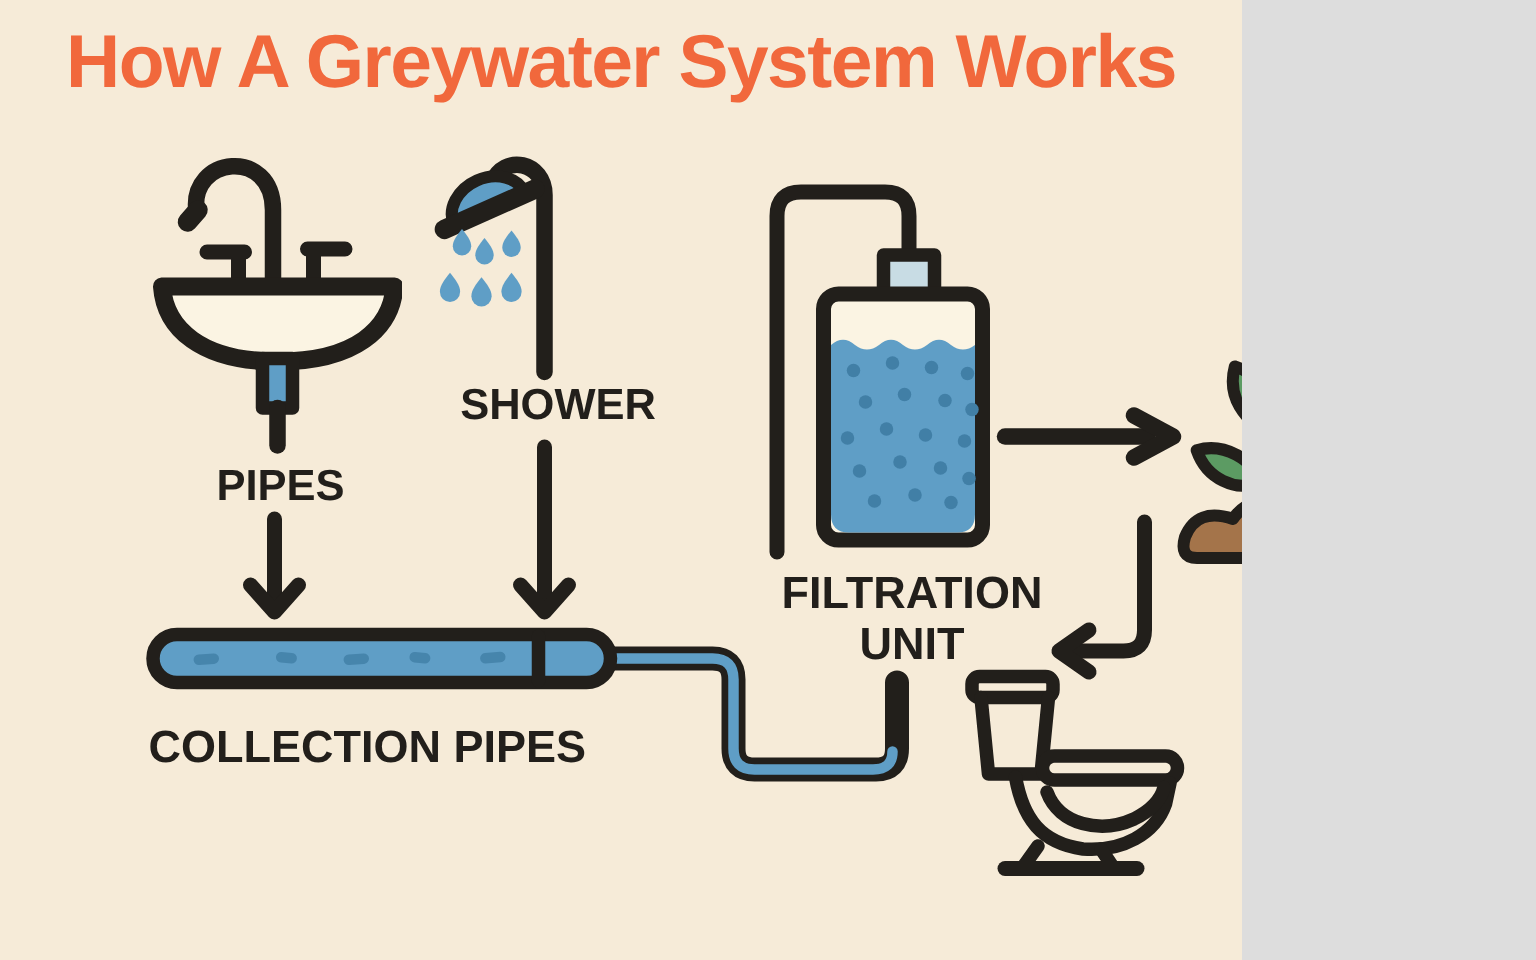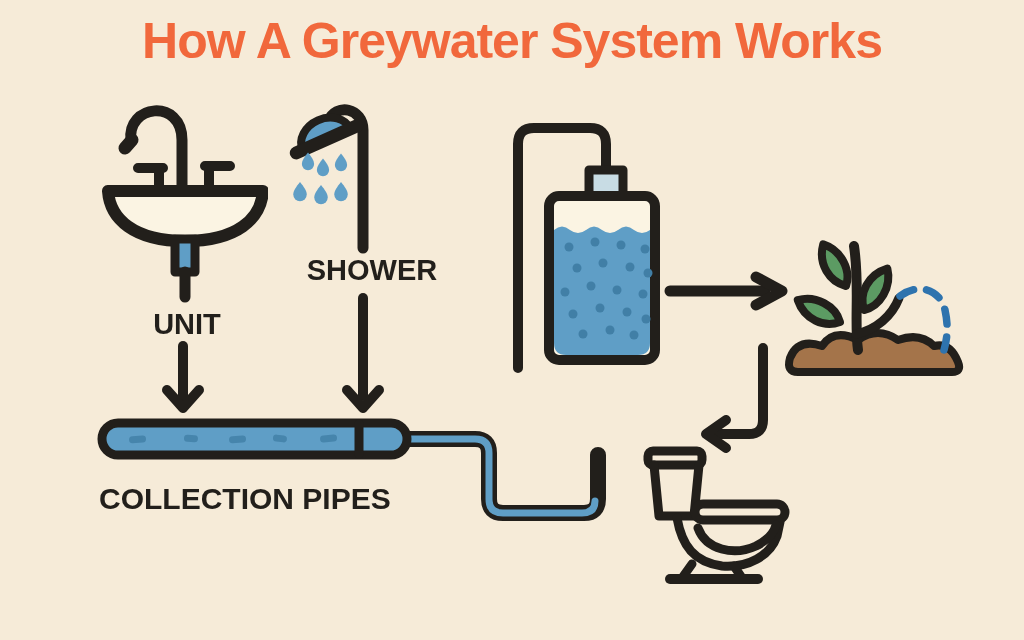--- a/index.html
+++ b/index.html
@@ -1,21 +1,21 @@
 <!DOCTYPE html>
 <html style="--bg: #F6EBD8; --accent: #F1683C; --ink: #221F1B; --blue: #5F9EC6; --bluedark: #417FA6; --spray: #2E73AE; --leaf: #5C9B63; --soil: #A4744A; --cream: #FBF4E3; --cap: #C8DCE4;"><head>
 <meta charset="utf-8">
 <style>
   :root{
     --bg:#F6EBD8; --accent:#F1683C; --ink:#221F1B; --blue:#5F9EC6; --bluedark:#417FA6;
     --spray:#2E73AE; --leaf:#5C9B63; --soil:#A4744A; --cream:#FBF4E3; --cap:#C8DCE4;
   }
   html,body{margin:0;padding:0;}
   body{font-family:"Liberation Sans",sans-serif;background:#ddd;}
-  .canvas{position:relative;width:1024px;height:640px;background:var(--bg);overflow:hidden;}
+  .canvas{position:relative;width:828px;height:640px;background:var(--bg);overflow:hidden;}
   .abs{position:absolute;}
   .title{
     position:absolute;left:0;right:0;top:12px;text-align:center;
     font-size:50px;font-weight:800;letter-spacing:-1px;color:var(--accent);
   }
   .label{
     position:absolute;color:var(--ink);font-weight:800;letter-spacing:0px;
     white-space:nowrap;font-size:30px;
   }
   .label.center{transform:translateX(-50%);}
@@ -36,21 +36,21 @@
 
   <svg class="abs" style="left:98px;top:96px" width="170" height="215" viewBox="0 0 170 215">
     <path class="f-none s-ink" stroke-width="11" d="M 33 45 C 28 8 84 2 84 44 L 84 95"></path>
     <path class="f-none s-ink" stroke-width="13" d="M 34 44 L 27 52"></path>
     <path class="f-none s-ink" stroke-width="10" d="M 40 72 H 65 M 61 72 V 94"></path>
     <path class="f-none s-ink" stroke-width="10" d="M 107 70 H 132 M 111 70 V 92"></path>
     <path class="f-cream s-ink" stroke-width="12" d="M 10 95 H 165 C 163 123 139 145 87 145 C 36 145 12 123 10 95 Z"></path>
     <rect class="f-blue s-ink" stroke-width="9" x="77" y="143" width="20" height="33"></rect>
     <path class="f-none s-ink" stroke-width="11" d="M 87 176 V 201"></path>
   </svg>
-  <div class="label sink-label center" style="left:187px;top:308px">UNIT</div>
+  <div class="label sink-label center" style="left:187px;top:308px">PIPES</div>
 
   <svg class="abs" style="left:158px;top:340px" width="52" height="76" viewBox="0 0 52 76">
     <path class="f-none s-ink" stroke-width="10" d="M 25 6 V 58"></path>
     <path class="f-none s-ink" stroke-width="10" d="M 9 50 L 25 68 L 41 50"></path>
   </svg>
 
   <svg class="abs" style="left:288px;top:98px" width="100" height="170" viewBox="0 0 100 170">
     <path class="f-none s-ink" stroke-width="11" d="M 75 150 V 32 C 75 10 48 4 40 24"></path>
     <g transform="translate(36,36) rotate(-24)">
       <path class="f-blue s-ink" stroke-width="8" d="M -26 6 A 26 21 0 0 1 26 6 Z"></path>
@@ -107,20 +107,24 @@
         <circle cx="138" cy="182" r="4.5"></circle>
       <circle cx="68" cy="202" r="4.5"></circle>
         <circle cx="95" cy="196" r="4.5"></circle>
         <circle cx="122" cy="200" r="4.5"></circle>
       <circle cx="141" cy="207" r="4.5"></circle>
         <circle cx="78" cy="222" r="4.5"></circle>
         <circle cx="105" cy="218" r="4.5"></circle>
       <circle cx="129" cy="223" r="4.5"></circle>
     </g>
   </svg>
+  <div class="label two-line center" style="left:608px;top:379px">
+    <div>FILTRATION</div>
+    <div>UNIT</div>
+  </div>
 
   <svg class="abs" style="left:655px;top:270px" width="140" height="44" viewBox="0 0 140 44">
     <path class="f-none s-ink" stroke-width="11" d="M 15 21 H 110"></path>
     <path class="f-none s-ink" stroke-width="11" d="M 101 7 L 127 21 L 101 35"></path>
   </svg>
 
   <svg class="abs" style="left:782px;top:222px" width="190" height="165" viewBox="0 0 190 165">
     <path class="f-soil s-ink" stroke-width="8" d="M 8 136 Q 16 116 40 124 Q 52 106 76 118 Q 96 104 116 118 Q 138 110 152 124 Q 168 120 176 140 Q 180 150 170 150 H 16 Q 4 150 8 136 Z"></path>
     <path class="f-none s-ink" stroke-width="10" d="M 76 128 C 72 100 78 64 72 24"></path>
     <path class="f-none s-ink" stroke-width="9" d="M 74 112 C 94 108 110 94 117 76"></path>

